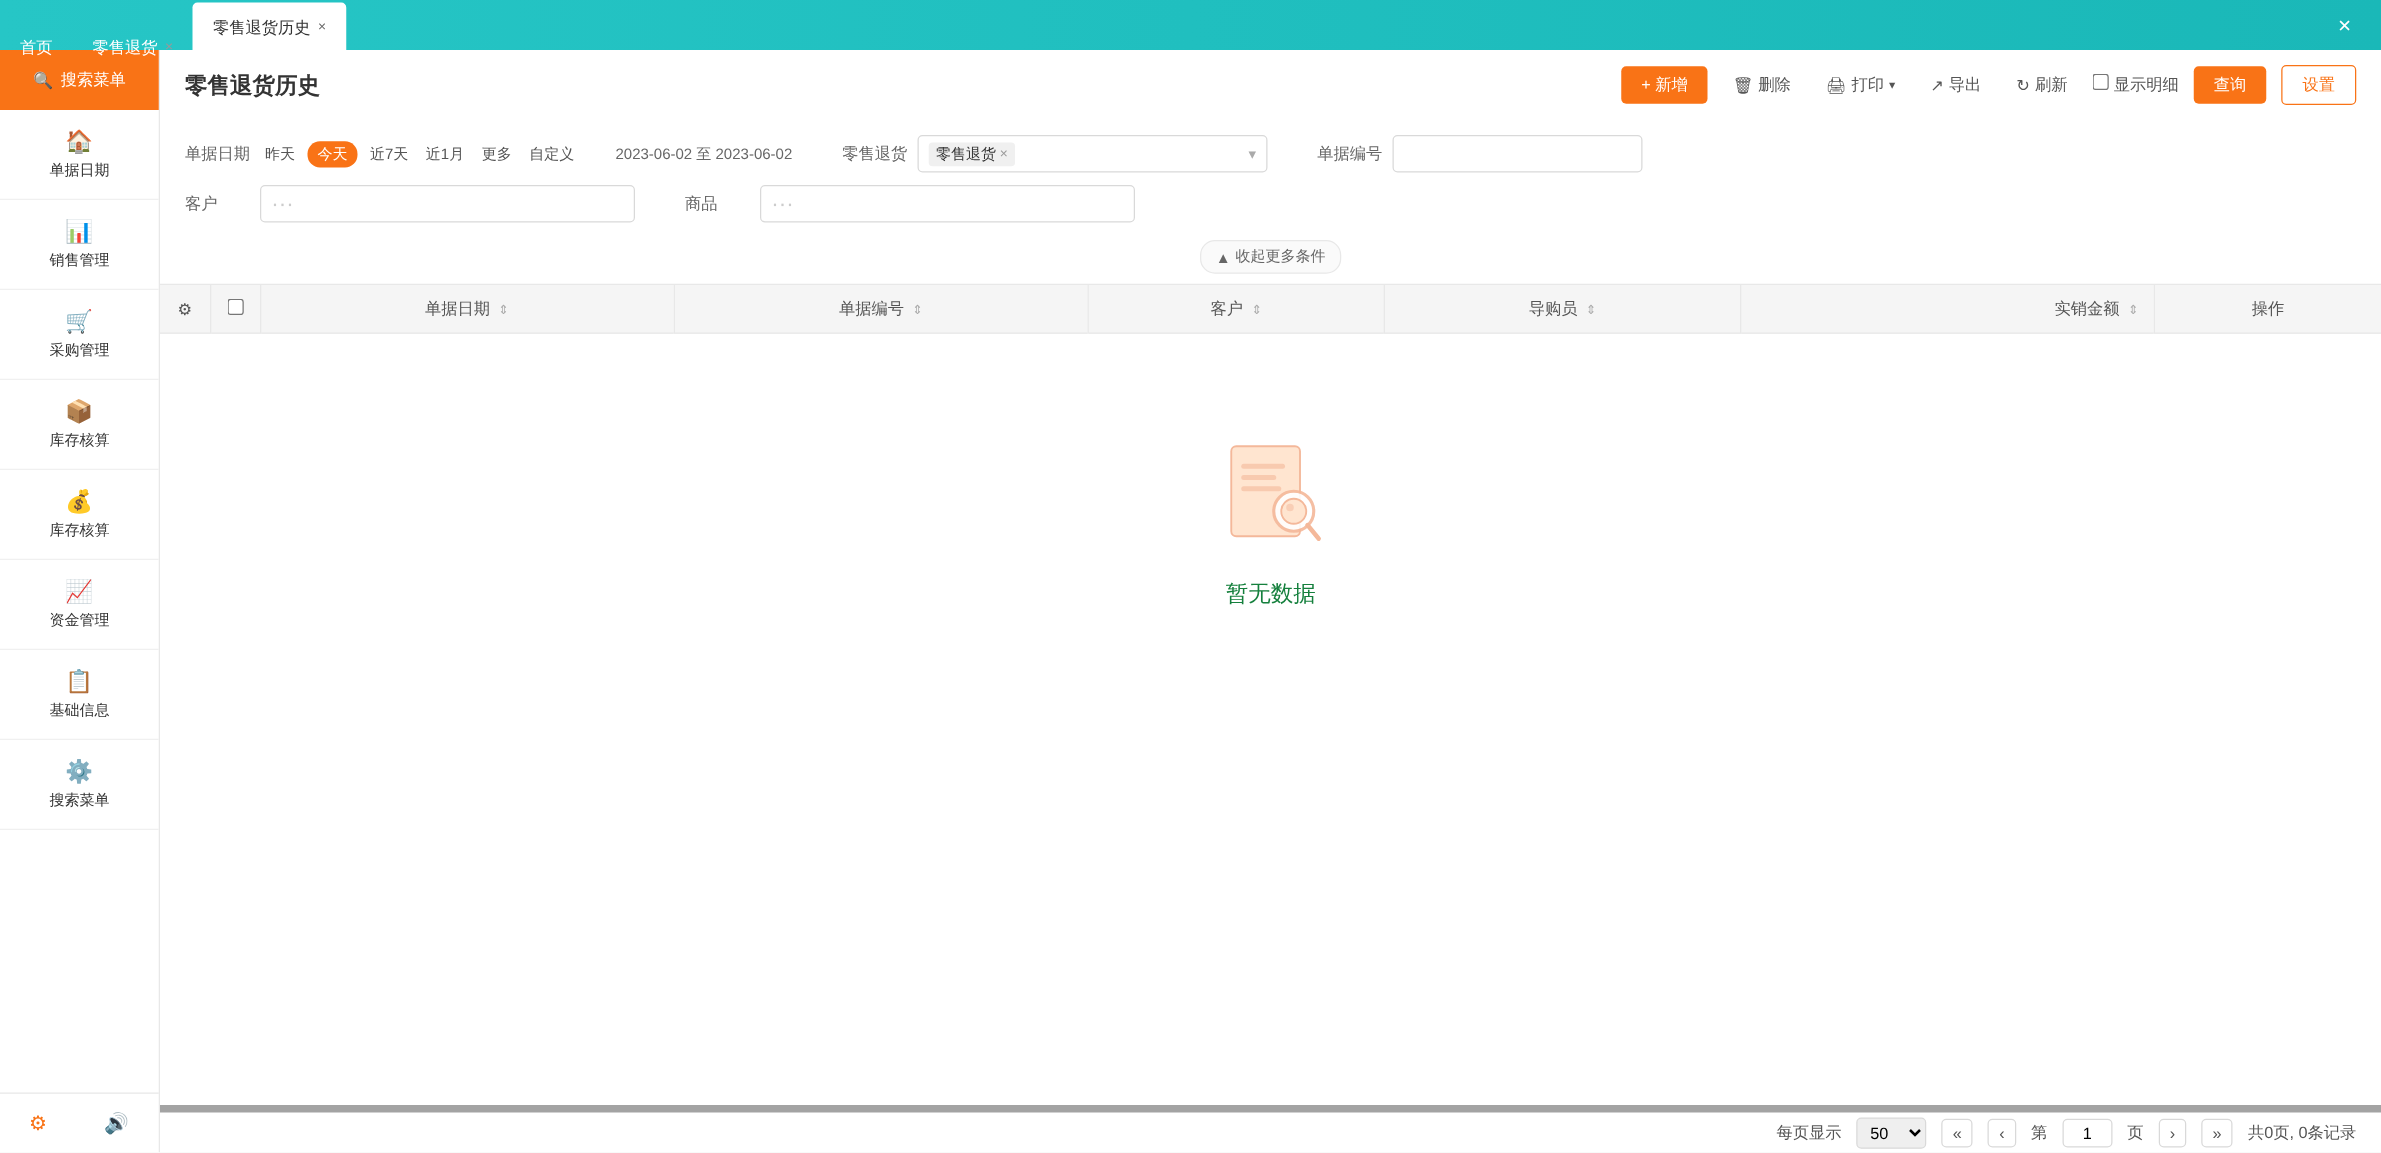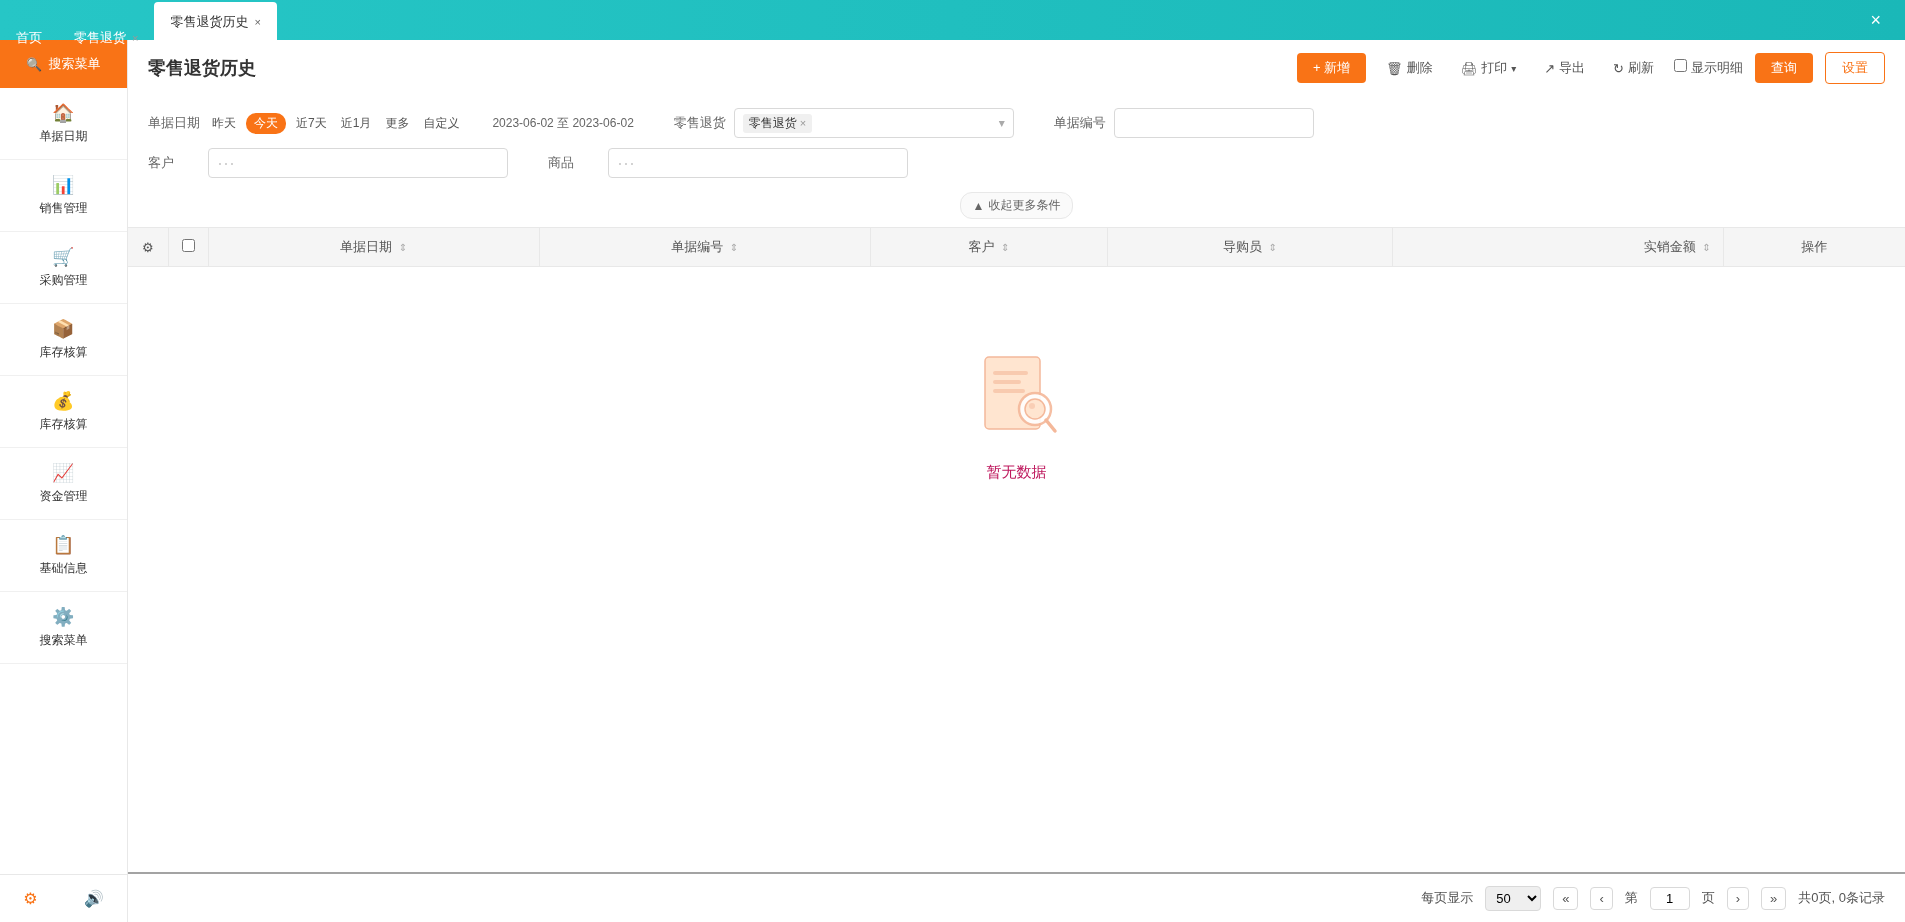--- a/index.html
+++ b/index.html
@@ -301,29 +301,29 @@
       align-items: center;
       justify-content: center;
       padding: 80px 0;
     }
     .empty-icon {
       width: 100px;
       height: 100px;
       margin-bottom: 16px;
     }
     .empty-text {
-      font-size: 15px;
-      color: #be185d;
+      font-size: 18px;
+      color: #15803d;
     }
 
     
     .pagination-bar {
-      height: 50px;
-      background: #fff;
-      border-top: 2px solid #a3a3a3;
+      height: 38px;
+      background: #fff;
+      border-top: 6px solid #a3a3a3;
       display: flex;
       align-items: center;
       justify-content: flex-end;
       padding: 0 20px;
       gap: 12px;
       font-size: 13px;
       color: #555;
       flex-shrink: 0;
     }
     .page-size-select {

